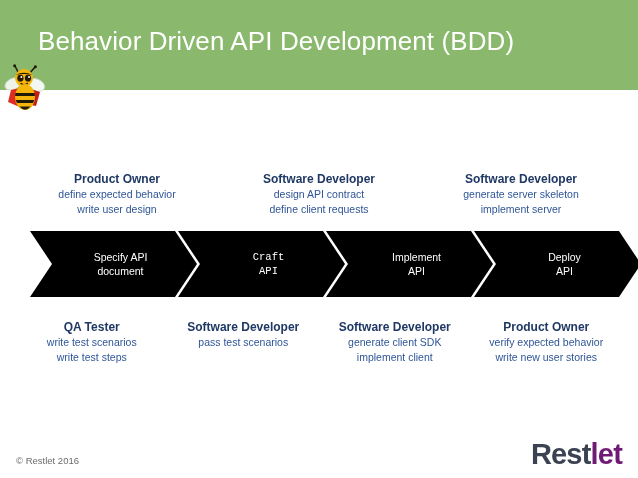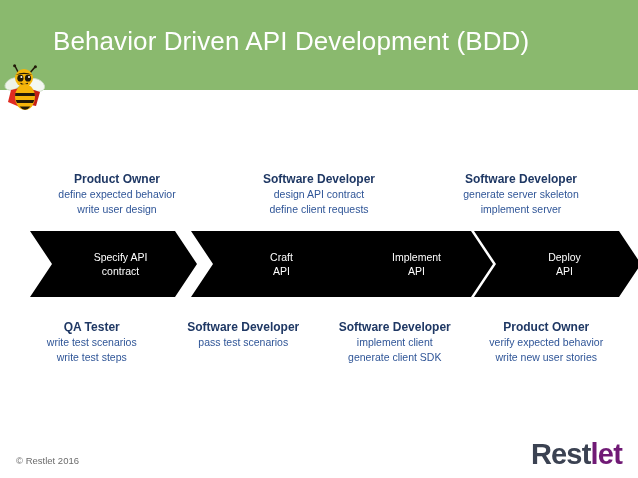--- a/index.html
+++ b/index.html
@@ -26,21 +26,20 @@
   }
   .header-title {
     position: absolute;
     left: 38px;
     top: 26px;
     font-size: 26px;
     font-weight: 400;
     color: #ffffff;
     letter-spacing: 0.1px;
     white-space: nowrap;
-    margin-left: 15px;
   }
 
   
   .bee-mascot {
     position: absolute;
     left: 2px;
     top: 64px;
     width: 48px;
     height: 50px;
   }
@@ -97,21 +96,21 @@
   }
   .chev-text {
     text-align: center;
     color: #ffffff;
     font-size: 10.5px;
     line-height: 14px;
     padding-left: 14px;
     white-space: nowrap;
   }
   .chev-0 { left: 30px;  width: 167px; }
-  .chev-1 { left: 191px; width: 167px; }
+  .chev-1 { left: 178px; width: 167px; font-family: Liberation Mono, monospace; }
   .chev-2 { left: 326px; width: 167px; }
   .chev-3 { left: 474px; width: 167px; }
 
   
   .copyright {
     position: absolute;
     left: 16px;
     top: 455px;
     font-size: 9.5px;
     color: #6b6b6b;
@@ -182,21 +181,21 @@
     <div class="role-title">Software Developer</div>
     <div class="role-line">generate server skeleton</div>
     <div class="role-line">implement server</div>
   </div>
 </div>
 
 <div class="chevron-band">
   <div class="chev chev-0">
     <div class="chev-text">
       <div>Specify API</div>
-      <div>contract</div>
+      <div>document</div>
     </div>
   </div>
   <div class="chev chev-1">
     <div class="chev-text">
       <div>Craft</div>
       <div>API</div>
     </div>
   </div>
   <div class="chev chev-2">
     <div class="chev-text">
@@ -217,22 +216,22 @@
     <div class="role-title">QA Tester</div>
     <div class="role-line">write test scenarios</div>
     <div class="role-line">write test steps</div>
   </div>
   <div class="role-col">
     <div class="role-title">Software Developer</div>
     <div class="role-line">pass test scenarios</div>
   </div>
   <div class="role-col">
     <div class="role-title">Software Developer</div>
+    <div class="role-line">generate client SDK</div>
     <div class="role-line">implement client</div>
-    <div class="role-line">generate client SDK</div>
   </div>
   <div class="role-col">
     <div class="role-title">Product Owner</div>
     <div class="role-line">verify expected behavior</div>
     <div class="role-line">write new user stories</div>
   </div>
 </div>
 
 <div class="copyright">© Restlet 2016</div>
 <div class="logo">

